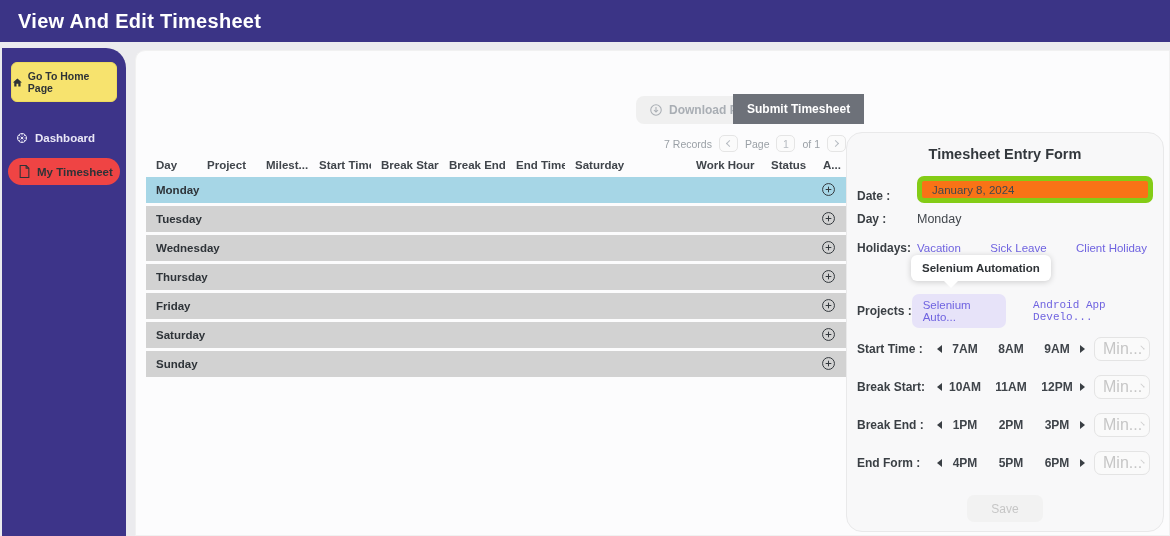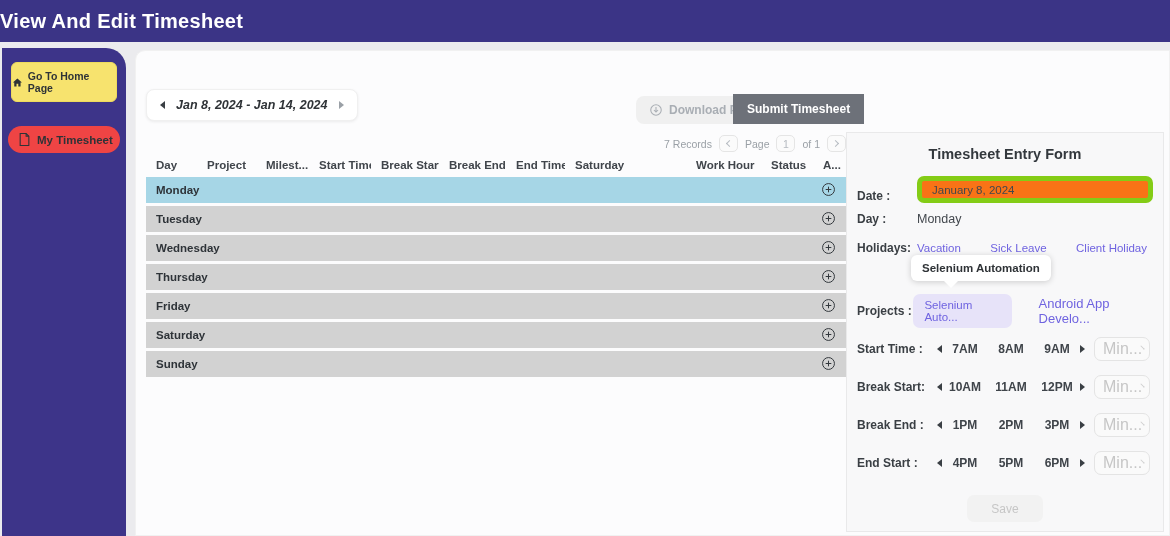--- a/index.html
+++ b/index.html
@@ -1,21 +1,21 @@
 <!DOCTYPE html>
 <html><head>
 <meta charset="utf-8">
 <style>
   * { margin:0; padding:0; box-sizing:border-box; }
   body { font-family:"Liberation Sans","DejaVu Sans",sans-serif; }
   .stage { position:relative; width:1170px; height:536px; background:#ebebee; overflow:hidden; }
 
   
   .app-header { position:absolute; top:0; left:0; right:0; height:42px; background:#3b3486;
-    color:#fff; display:flex; align-items:center; font-size:20px; font-weight:bold; letter-spacing:.3px; }
+    color:#fff; display:flex; align-items:center; padding-left:18px; font-size:20px; font-weight:bold; letter-spacing:.3px; }
 
   
   .sidebar { position:absolute; left:2px; top:48px; width:124px; bottom:0; background:#3d3489;
     border-radius:0 20px 0 0; padding-top:14px; }
   .home-btn { margin:0 auto; width:106px; height:40px; background:#f7e36e; border:1px solid #eedb5e;
     border-radius:6px; display:flex; align-items:center; justify-content:center; gap:5px;
     font-size:10.5px; font-weight:bold; color:#2f3337; cursor:pointer; }
   .nav { margin-top:24px; }
   .nav-item { display:flex; align-items:center; gap:7px; padding:6px 0 6px 14px; font-size:11.5px;
     color:#e9e7f6; font-weight:600; cursor:pointer; }
@@ -50,21 +50,21 @@
   .thead { display:grid; grid-template-columns:51px 59px 53px 62px 68px 67px 59px 121px 75px 52px 33px;
     height:24px; align-items:center; }
   .thead span { padding-left:10px; font-size:11.5px; font-weight:bold; color:#40454b; white-space:nowrap; overflow:hidden; }
   .trow { height:26px; margin-bottom:3px; background:#d2d2d2; display:flex; align-items:center; position:relative; cursor:pointer; }
   .trow.selected { background:#a6d6e6; }
   .trow .day { padding-left:10px; font-size:11.5px; font-weight:bold; color:#2e3338; }
   .trow .plus { position:absolute; right:10px; top:5px; cursor:pointer; display:flex; }
 
   
   .panel { position:absolute; left:710px; top:81px; width:318px; height:400px; background:#f8f8f9;
-    border:1px solid #e9e9ea; border-radius:0; }
+    border:1px solid #e9e9ea; border-radius:16px; }
   .panel-title { position:absolute; top:13px; left:0; right:0; text-align:center; font-size:14.5px; font-weight:bold; color:#33383d; }
   .f-label { font-size:12px; font-weight:bold; color:#3a3f44; white-space:nowrap; }
   .frow { position:absolute; left:10px; right:10px; display:flex; align-items:center; }
   .row-date { top:43px;align-items:flex-end; }
   .row-date .f-label { width:60px; }
   .date-input { flex:1; height:27px; border:5px solid #84cc16; border-radius:7px; background:#f97316;
     font-size:11.5px; color:#42474d; padding:0 10px; font-family:inherit; }
   .row-day { top:79px; }
   .row-day .f-label { width:60px; }
   .day-value { font-size:12.5px; color:#42474d; }
@@ -72,21 +72,21 @@
   .row-holidays .f-label { width:60px; }
   .holiday-links { flex:1; display:flex; justify-content:space-between; padding-right:6px; }
   .link { font-size:11.5px; color:#6f63e0; cursor:pointer; }
   .tooltip { position:absolute; top:122px; left:64px; background:#fff; border-radius:6px;
     box-shadow:0 1px 6px rgba(0,0,0,.18); padding:7px 11px; font-size:11.5px; font-weight:600; color:#2f3337; z-index:5; white-space:nowrap; }
   .tooltip::after { content:""; position:absolute; left:32px; bottom:-7px; border-left:8px solid transparent;
     border-right:8px solid transparent; border-top:8px solid #fff; }
   .row-projects { top:161px; }
   .row-projects .f-label { width:62px; }
   .proj-pill { background:#e7e3f9; color:#6f63e0; border-radius:7px; padding:5px 11px; font-size:11.5px; cursor:pointer; }
-  .proj-link { margin-left:27px; font-size:13px; color:#6f63e0; cursor:pointer; }
+  .proj-link { margin-left:27px; font-size:11px; color:#6f63e0; cursor:pointer;font-family:Liberation Mono, monospace; }
   .time-row .f-label { width:80px; }
   .time-opts { display:flex; margin:0 0; }
   .time-opt { width:46px; text-align:center; font-size:12px; font-weight:600; color:#3f444a; cursor:pointer; }
   .min-select { margin-left:9px; width:56px; height:24px; border:1px solid #e4e4e4; border-radius:7px;
     background:#fafafa; display:flex; align-items:center; justify-content:space-between; padding:0 8px;
     color:#c6c6c6; font-size:16px; }
   .sel-chev { width:5px; height:5px; border-left:1.5px solid #cfcfcf; border-bottom:1.5px solid #cfcfcf; transform:rotate(-45deg); margin-top:-3px; }
   .save-btn { position:absolute; top:362px; left:50%; transform:translateX(-50%); width:76px; height:27px;
     background:#f2f2f2; color:#c6c6c6; border:none; border-radius:7px; font-size:12px; font-family:inherit; }
 </style>
@@ -100,37 +100,40 @@
   </div>
 
   <div class="sidebar">
     <div class="home-btn">
       <svg width="11" height="11" viewBox="0 0 24 24">
           <path d="M12 3 L2 12 h3 v9 h5 v-6 h4 v6 h5 v-9 h3 z" fill="#2f3337"></path>
         </svg>
       <span>Go To Home Page</span>
     </div>
     <div class="nav">
+      <div class="nav-item">
+        <svg width="12" height="12" viewBox="0 0 24 24">
+          <circle cx="12" cy="12" r="9" fill="none" stroke="#e9e7f6" stroke-width="2"></circle>
+          <circle cx="12" cy="12" r="2.5" fill="#e9e7f6"></circle>
+          <path d="M12 3v4 M12 17v4 M3 12h4 M17 12h4 M6 6l3 3 M18 6l-3 3 M6 18l3-3 M18 18l-3-3" stroke="#e9e7f6" stroke-width="1.6"></path>
+        </svg>
+        <span>Dashboard</span>
+      </div>
       <div class="nav-item active">
         <svg width="11" height="13" viewBox="0 0 20 24">
           <path d="M2 1 h11 l5 5 v17 h-16 z" fill="none" stroke="#2f3337" stroke-width="2"></path>
           <path d="M13 1 v5 h5" fill="none" stroke="#2f3337" stroke-width="2"></path>
         </svg>
         <span>My Timesheet</span>
       </div>
     </div>
   </div>
 
   <div class="main-card">
 
-    <div class="daterange">
-      <span class="tri-l"></span>
-      <span class="dr-label">Jan 8, 2024 - Jan 14, 2024</span>
-      <span class="tri-r tri-muted"></span>
-    </div>
 
     <button class="btn-download">
       <svg width="14" height="14" viewBox="0 0 24 24">
         <circle cx="12" cy="12" r="9" fill="none" stroke="#a9aeb4" stroke-width="1.8"></circle>
         <path d="M12 7v8 M8.5 12 L12 15.5 L15.5 12" fill="none" stroke="#a9aeb4" stroke-width="1.8"></path>
       </svg>
       <span>Download PDF</span>
     </button>
     <button class="btn-submit">
       <span>Submit Timesheet</span>
@@ -300,21 +303,21 @@
           <span class="time-opt">3PM</span>
         </span>
         <span class="tri-r"></span>
         <span class="min-select">
           <span>Min...</span>
           <span class="sel-chev"></span>
         </span>
       </div>
 
       <div class="frow time-row" style="top:318px;">
-        <span class="f-label">End Start :</span>
+        <span class="f-label">End Form :</span>
         <span class="tri-l"></span>
         <span class="time-opts">
           <span class="time-opt">4PM</span>
           <span class="time-opt">5PM</span>
           <span class="time-opt">6PM</span>
         </span>
         <span class="tri-r"></span>
         <span class="min-select">
           <span>Min...</span>
           <span class="sel-chev"></span>

